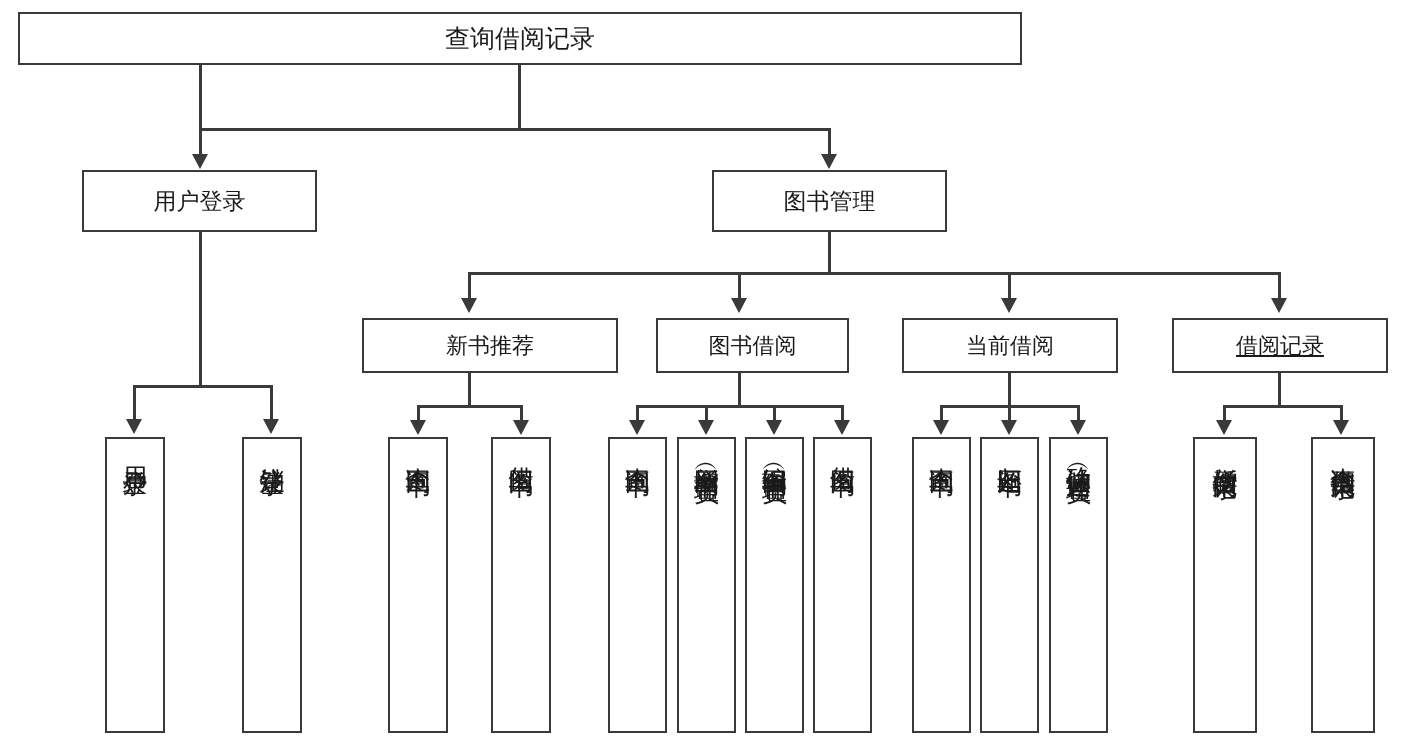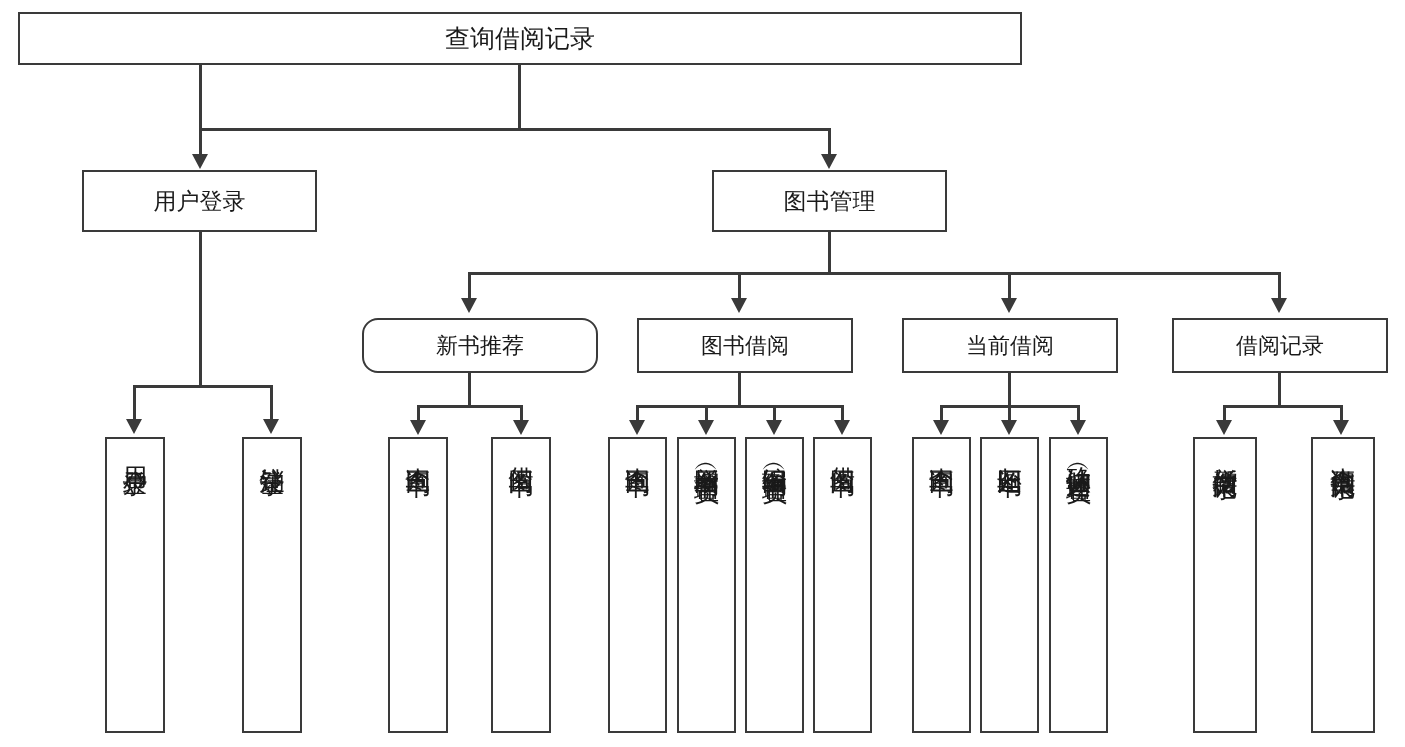--- a/index.html
+++ b/index.html
@@ -126,30 +126,30 @@
 
   <div class="ln vline" style="left:738px; top:272px; width:3px; height:28px;"></div>
   <div class="arrow" style="left:731px; top:298px;"></div>
 
   <div class="ln vline" style="left:1008px; top:272px; width:3px; height:28px;"></div>
   <div class="arrow" style="left:1001px; top:298px;"></div>
 
   <div class="ln vline" style="left:1278px; top:272px; width:3px; height:28px;"></div>
   <div class="arrow" style="left:1271px; top:298px;"></div>
 
-  <div class="node lvl2" style="left:362px; top:318px; width:236px; height:55px;border-radius:16px;">
+  <div class="node lvl2" style="left:362px; top:318px; width:256px; height:55px;">
     <span>新书推荐</span>
   </div>
-  <div class="node lvl2" style="left:637px; top:318px; width:216px; height:55px;">
+  <div class="node lvl2" style="left:656px; top:318px; width:193px; height:55px;">
     <span>图书借阅</span>
   </div>
   <div class="node lvl2" style="left:902px; top:318px; width:216px; height:55px;">
     <span>当前借阅</span>
   </div>
-  <div class="node lvl2" style="left:1172px; top:318px; width:216px; height:55px;">
+  <div class="node lvl2" style="left:1172px; top:318px; width:216px; height:55px;text-decoration:underline;">
     <span>借阅记录</span>
   </div>
 
   <div class="ln vline" style="left:468px; top:373px; width:3px; height:35px;"></div>
   <div class="ln hline" style="left:417px; top:405px; width:106px; height:3px;"></div>
   <div class="ln vline" style="left:417px; top:405px; width:3px; height:17px;"></div>
   <div class="arrow" style="left:410px; top:420px;"></div>
   <div class="ln vline" style="left:520px; top:405px; width:3px; height:17px;"></div>
   <div class="arrow" style="left:513px; top:420px;"></div>
 

